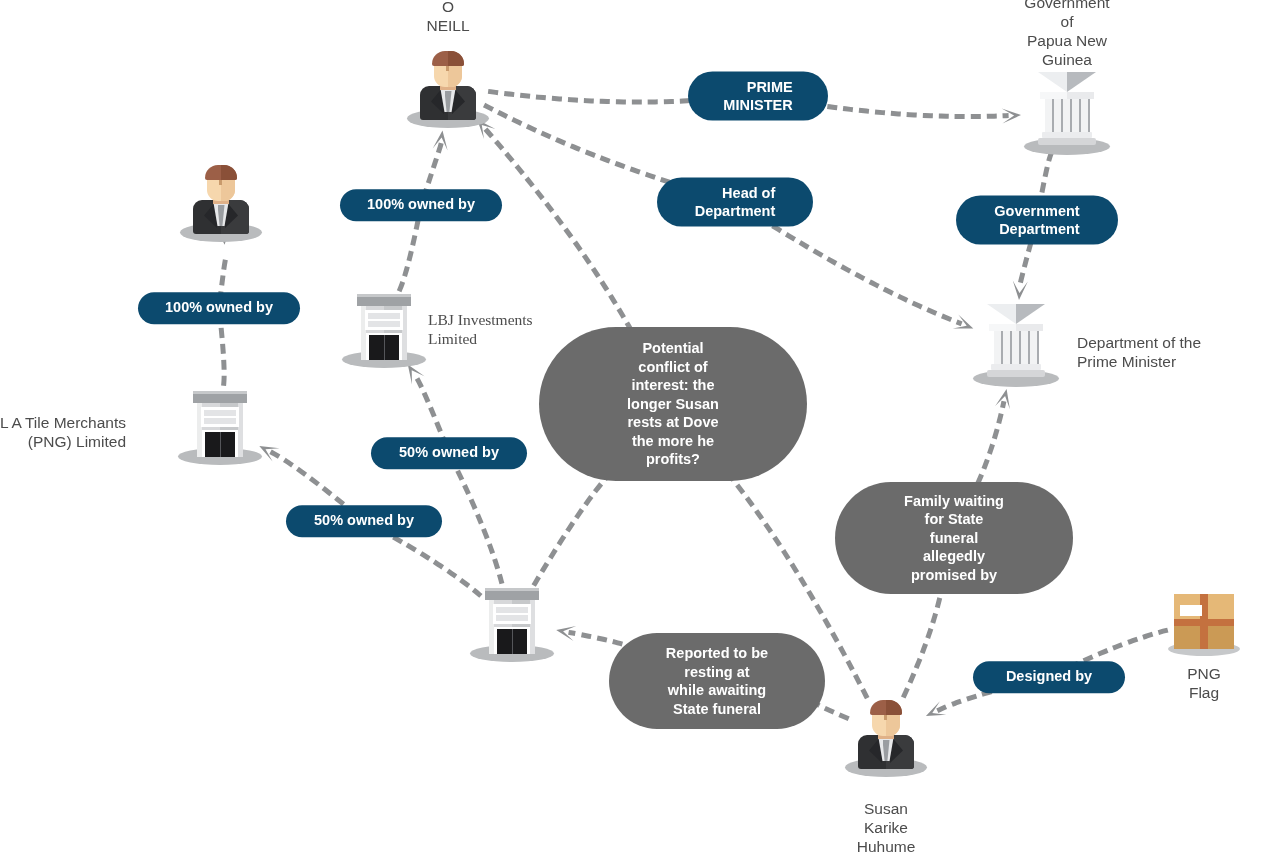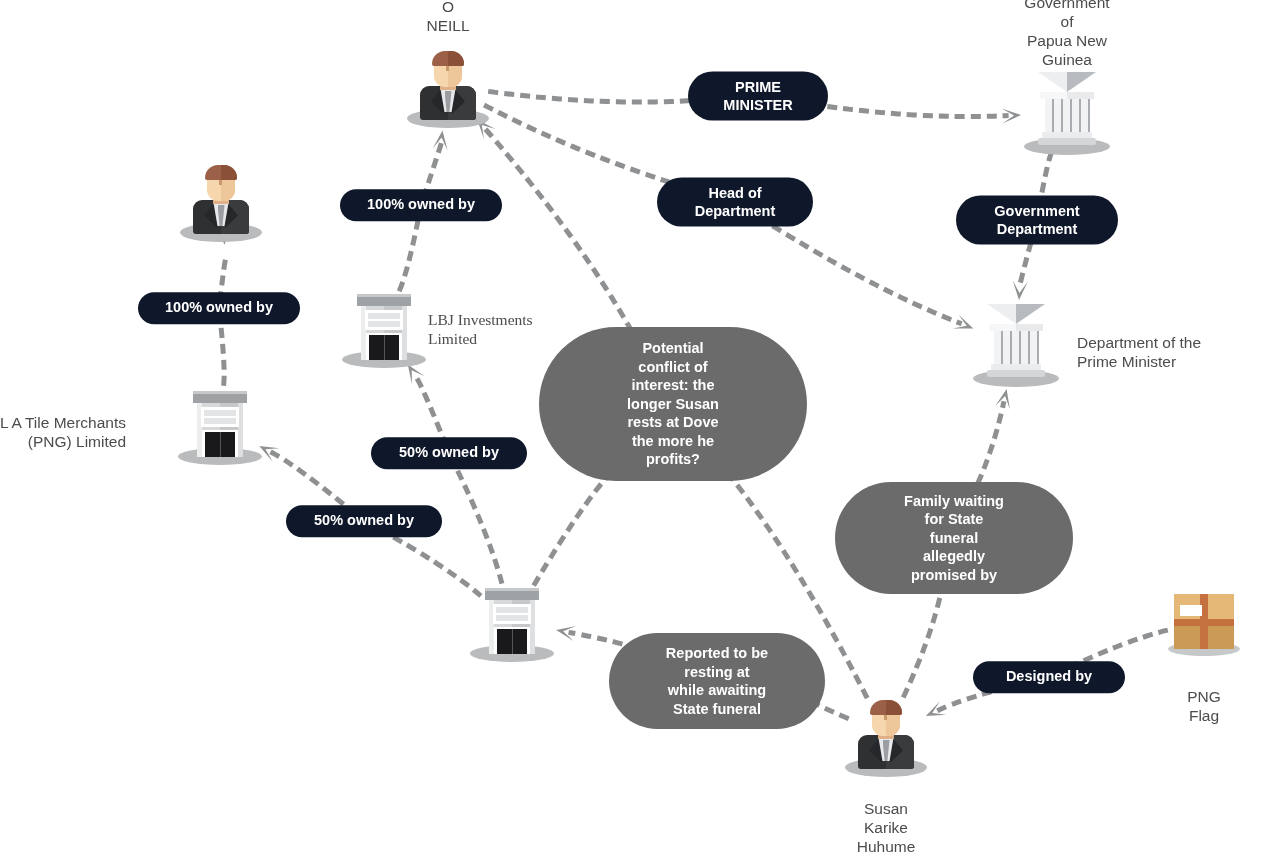--- a/index.html
+++ b/index.html
@@ -14,23 +14,23 @@
 
   
   .caption{position:absolute;color:#4c4c4c;font-size:15.5px;line-height:19px;
            white-space:pre-line;}
   .cap-center{left:50%;transform:translateX(-50%);text-align:center;}
   .cap-right{text-align:left;}
   .cap-left{text-align:right;}
 
   
   .pill{position:absolute;transform:translate(-50%,-50%);
-        background:#0f172a;color:#fff;border-radius:999px;
+        background:#0c4a6e;color:#fff;border-radius:999px;
         font-size:14.5px;line-height:17.5px;font-weight:bold;
-        text-align:center;white-space:pre-line;
+        text-align:right;white-space:pre-line;
         display:flex;align-items:center;justify-content:center;
         padding:7px 17px;box-sizing:border-box;}
 
   
   .oval{position:absolute;transform:translate(-50%,-50%);
         background:#6b6b6b;color:#fff;text-align:center;
         font-size:14.5px;line-height:18.5px;font-weight:bold;
         display:flex;align-items:center;justify-content:center;
         white-space:pre-line;box-sizing:border-box;padding:20px 14px;}
 
@@ -338,21 +338,21 @@
         <div class="icon-wrap">
           <div class="box">
       <div class="base"></div>
       <div class="bodyTop"></div>
             <div class="bodyBot"></div>
       <div class="tapeV"></div>
             <div class="tapeH"></div>
       <div class="label"></div>
     </div>
         </div>
-        <div class="caption cap-center" style="top: 101px;">PNG Flag</div>
+        <div class="caption cap-center" style="top: 78px;">PNG Flag</div>
       </div>
     </div>
   <div id="layer-pills">
       <div class="pill" style="left: 758px; top: 96px; width: 140px;">PRIME
 MINISTER</div>
       <div class="pill" style="left: 735px; top: 202px; width: 156px;">Head of
 Department</div>
       <div class="pill" style="left: 1037px; top: 220px; width: 162px;">Government
 Department</div>
       <div class="pill" style="left: 421px; top: 205px; width: 162px;">100% owned by</div>

